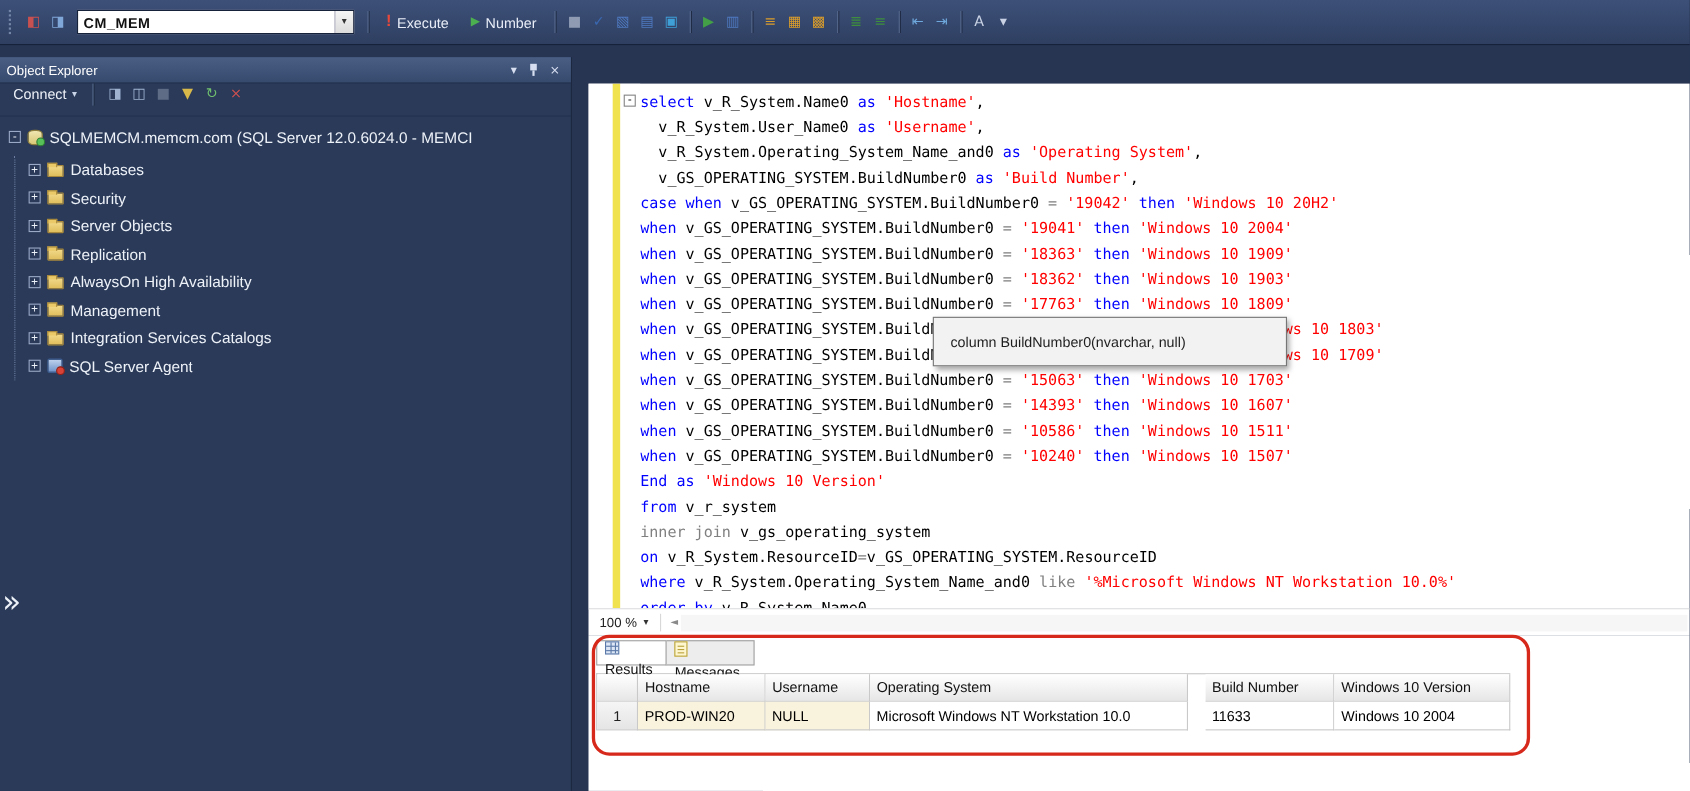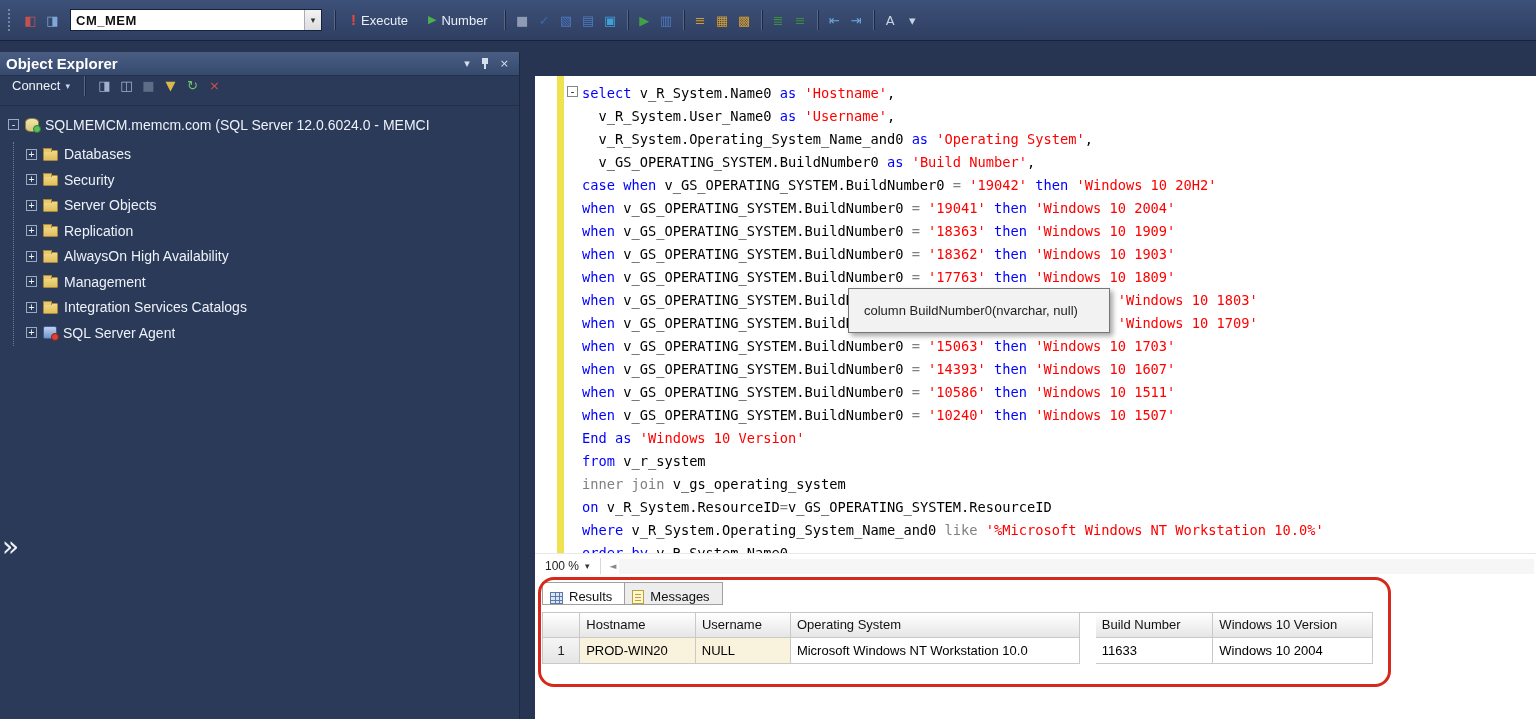--- a/index.html
+++ b/index.html
@@ -24,21 +24,21 @@
   .caret-dark{font-family:"DejaVu Sans",sans-serif;font-size:9px;color:#333;line-height:9px;}
   .tb-btn{display:inline-flex;align-items:center;gap:5px;padding:2px 8px;color:#E8EDF7;font-size:13px;cursor:default;}
   .bang{color:#E8483A;font-weight:bold;font-size:15px;line-height:14px;}
   .play{color:#4CAF50;font-family:"DejaVu Sans",sans-serif;font-size:11px;line-height:12px;}
 
   
   #object-explorer{position:absolute;left:0;top:52px;width:520px;height:667px;background:#2A3A58;
     border-right:1px solid #1C2740;color:#EDF1F8;}
   .oe-titlebar{height:24px;background:linear-gradient(180deg,#4A5E84,#364A6E);display:flex;
     align-items:center;padding:0 6px;border-bottom:1px solid #22304E;}
-  .oe-title{flex:1;font-size:15px;color:#FFFFFF;font-weight:bold;}
+  .oe-title{flex:1;font-size:12px;color:#FFFFFF;}
   .oe-controls{display:flex;align-items:center;gap:10px;padding-right:4px;}
   .oe-ctl{color:#D6DEF0;font-family:"DejaVu Sans",sans-serif;font-size:11px;cursor:default;}
   .pin{position:relative;width:10px;height:13px;}
   .pin-head{position:absolute;left:2px;top:1px;width:6px;height:6px;background:#D6DEF0;}
   .pin-stem{position:absolute;left:4px;top:7px;width:2px;height:5px;background:#D6DEF0;}
   .oe-toolbar{height:30px;display:flex;align-items:flex-start;gap:6px;padding:0 8px;border-bottom:1px solid #22304E;}
   .connect-btn{display:inline-flex;align-items:center;gap:5px;font-size:13px;color:#EDF1F8;padding:2px 4px;}
   .connect-btn .caret-lite{font-family:"DejaVu Sans",sans-serif;font-size:9px;color:#C9D4E8;}
   .oe-tree{padding:6px 0 0 8px;font-size:14px;white-space:nowrap;overflow:hidden;}
   .tree-row{display:flex;align-items:center;gap:6px;height:25.5px;cursor:default;}
@@ -80,37 +80,37 @@
   .m-fold{width:18px;background:#FFFFFF;flex:none;position:relative;}
   .fold-box{position:absolute;left:3px;top:10px;width:11px;height:11px;border:1px solid #848484;
     background:#FFFFFF;color:#000;font-size:10px;line-height:9px;text-align:center;
     font-family:"DejaVu Sans Mono",monospace;}
   .code{flex:1;font-family:"DejaVu Sans Mono",monospace;font-size:13.7px;line-height:23px;
     padding-top:6px;white-space:pre;color:#000;overflow:hidden;}
   .tk-k{color:#0000FF;}
   .tk-s{color:#FF0000;}
   .tk-o{color:#808080;}
   .tk-i{color:#000000;}
-  .tooltip{position:absolute;left:313px;top:212px;width:262px;height:45px;background:#F2F2F2;
+  .tooltip{position:absolute;left:313px;top:212px;width:322px;height:45px;background:#F2F2F2;
     border:1px solid #767676;box-shadow:3px 3px 5px rgba(0,0,0,.35);display:flex;align-items:center;
     padding-left:15px;font-size:13px;color:#1E1E1E;z-index:10;}
 
   
   #editor-status{position:absolute;left:535px;top:553px;right:0;height:25px;background:#FFFFFF;
     display:flex;align-items:center;padding-left:6px;border-top:1px solid #E8E8E8;}
   .zoom{display:inline-flex;align-items:center;gap:6px;font-size:12px;color:#222;padding:2px 4px;}
   .hsep{width:1px;height:16px;background:#D8D8D8;margin:0 6px;}
   .hs-left{font-family:"DejaVu Sans",sans-serif;font-size:9px;color:#8A8A8A;padding:0 3px;}
   .hs-track{flex:1;height:15px;background:#F6F6F6;margin-right:2px;}
 
   
   #results{position:absolute;left:535px;top:578px;right:0;height:141px;background:#FFFFFF;padding-top:4px;}
   .res-tabs{display:flex;align-items:flex-start;margin-left:7px;height:30px;}
-  .res-tab{display:flex;align-items:flex-end;gap:6px;height:23px;padding:0 12px 0 7px;font-size:13px;
-    color:#111;border:1px solid #A0A0A0;background:#EDEDED;margin-right:-1px;cursor:default;}
+  .res-tab{display:flex;align-items:flex-start;gap:6px;height:23px;padding:0 12px 0 7px;font-size:13px;
+    color:#111;border:1px solid #A0A0A0;background:#EDEDED;margin-right:-1px;cursor:default;flex-direction:column;}
   .res-tab.active{background:#FFFFFF;z-index:2;}
   .icon-grid{position:relative;width:13px;height:12px;border:1px solid #5B79A8;background:#DCE6F5;flex:none;}
   .icon-grid::before{content:"";position:absolute;left:0;right:0;top:3px;height:1px;background:#5B79A8;
     box-shadow:0 4px 0 #5B79A8;}
   .icon-grid::after{content:"";position:absolute;top:0;bottom:0;left:4px;width:1px;background:#5B79A8;
     box-shadow:4px 0 0 #5B79A8;}
   .icon-note{position:relative;width:12px;height:14px;background:#FDF6CE;border:1px solid #B9A23B;flex:none;}
   .icon-note::before{content:"";position:absolute;left:2px;top:3px;right:2px;height:1px;background:#B9A23B;
     box-shadow:0 3px 0 #B9A23B,0 6px 0 #B9A23B;}
   .grid{margin-left:7px;width:831px;border-top:1px solid #C6C6C6;border-left:1px solid #C6C6C6;

